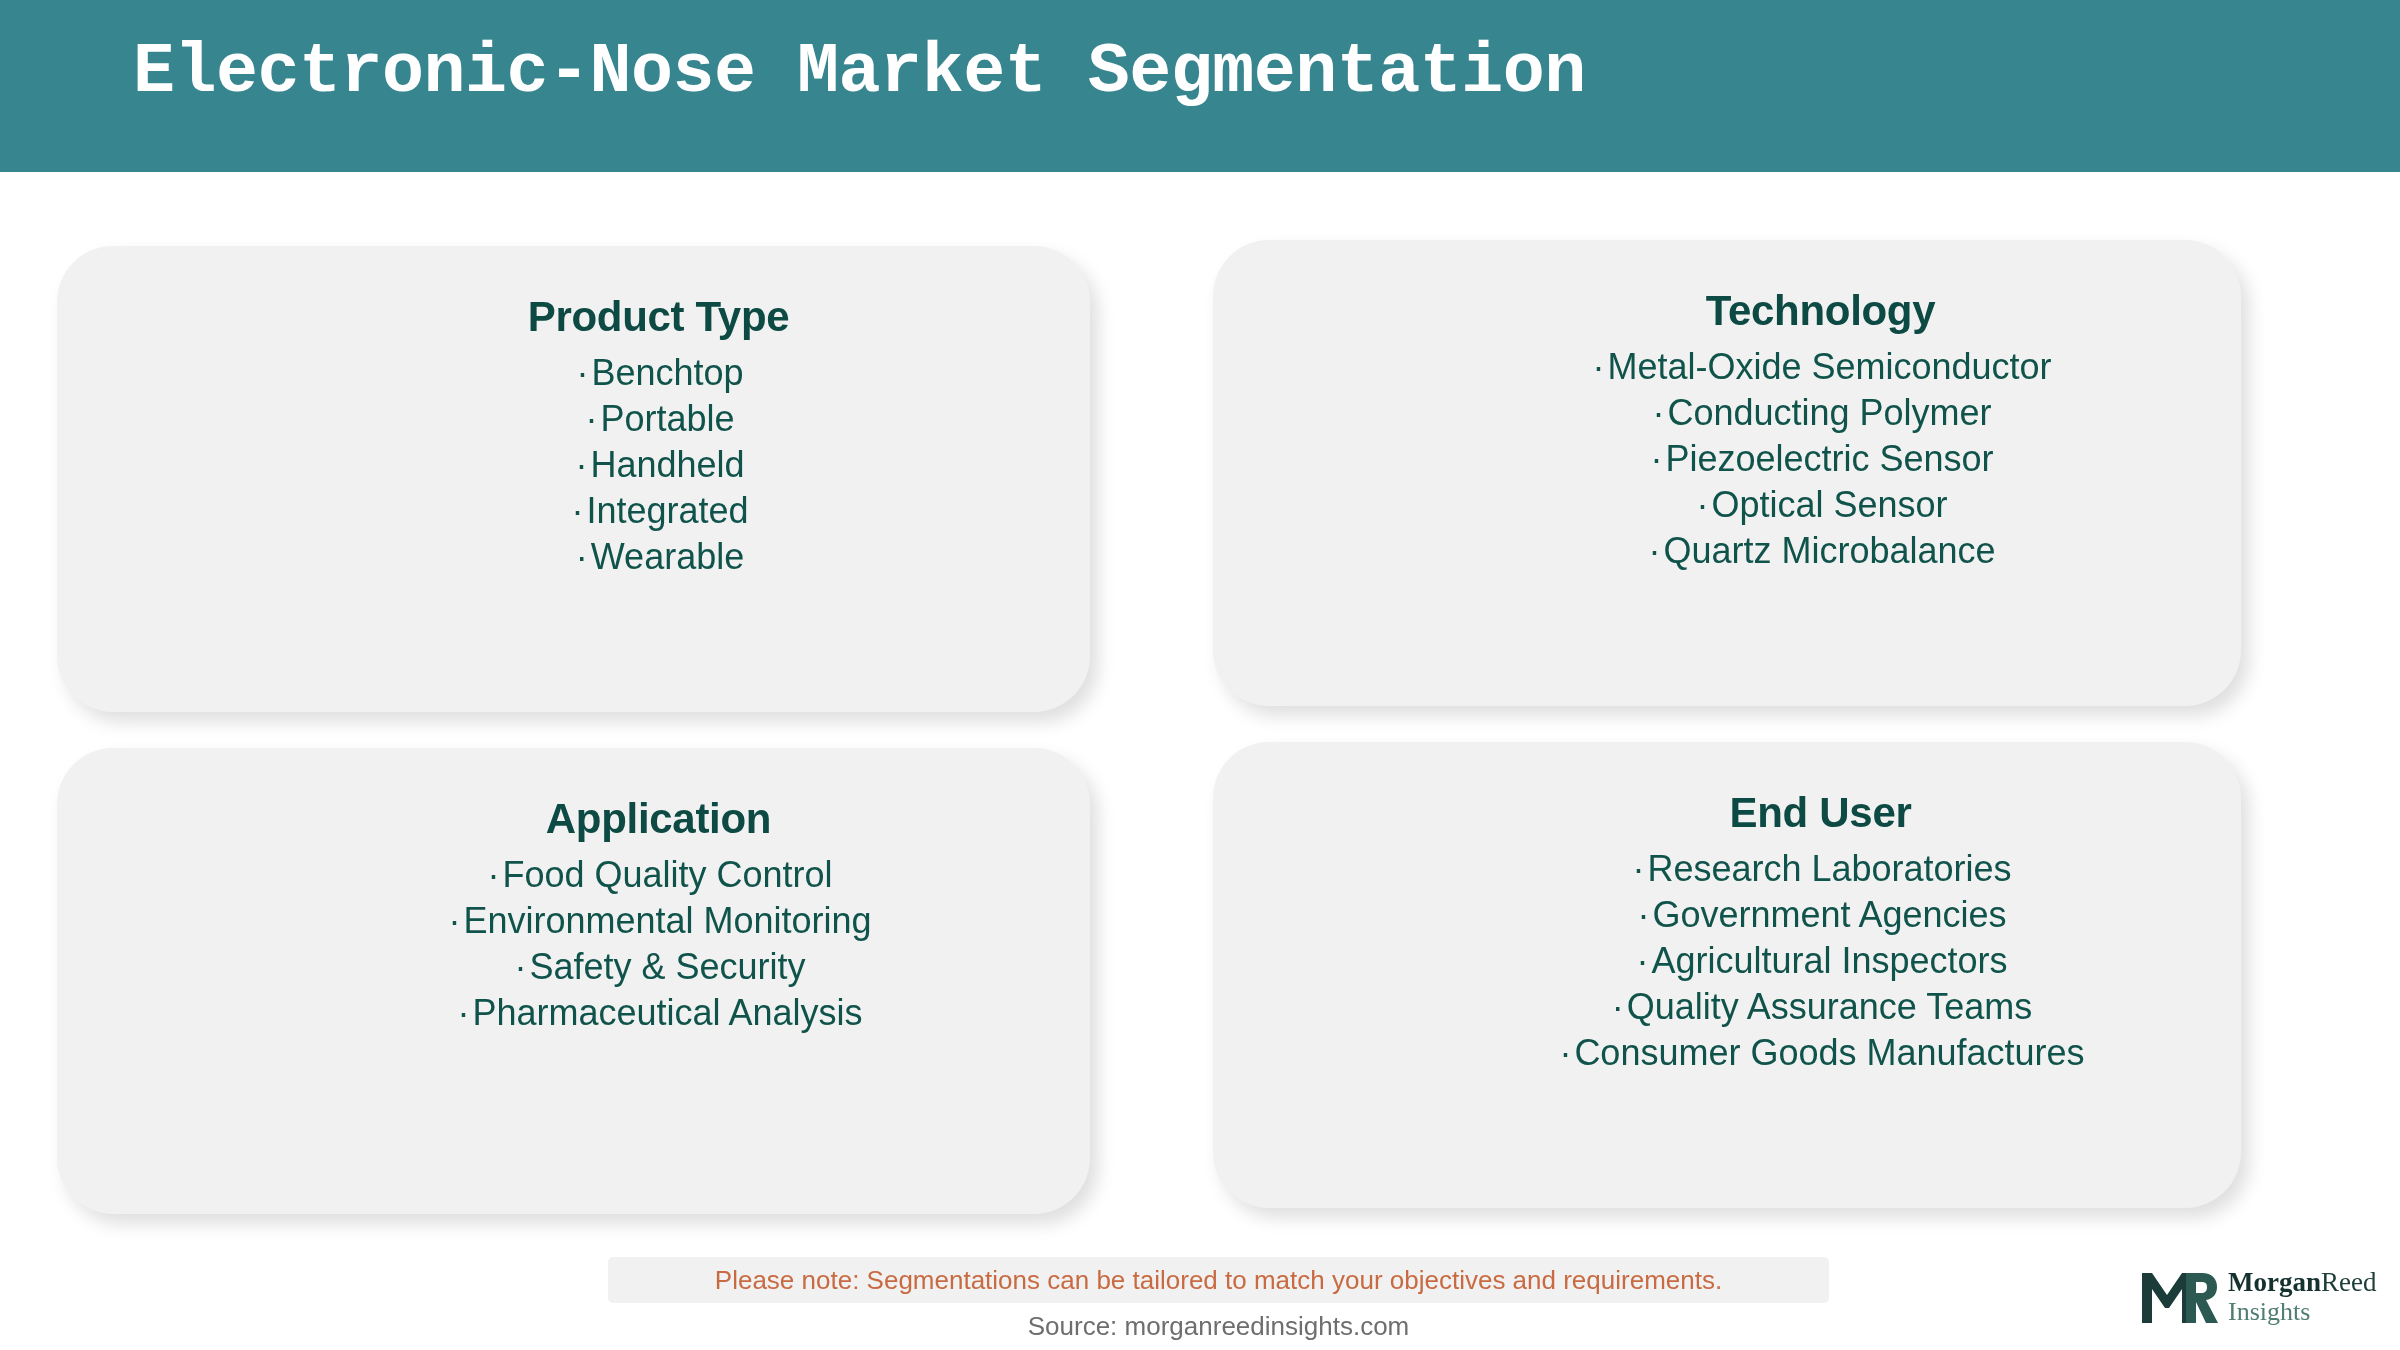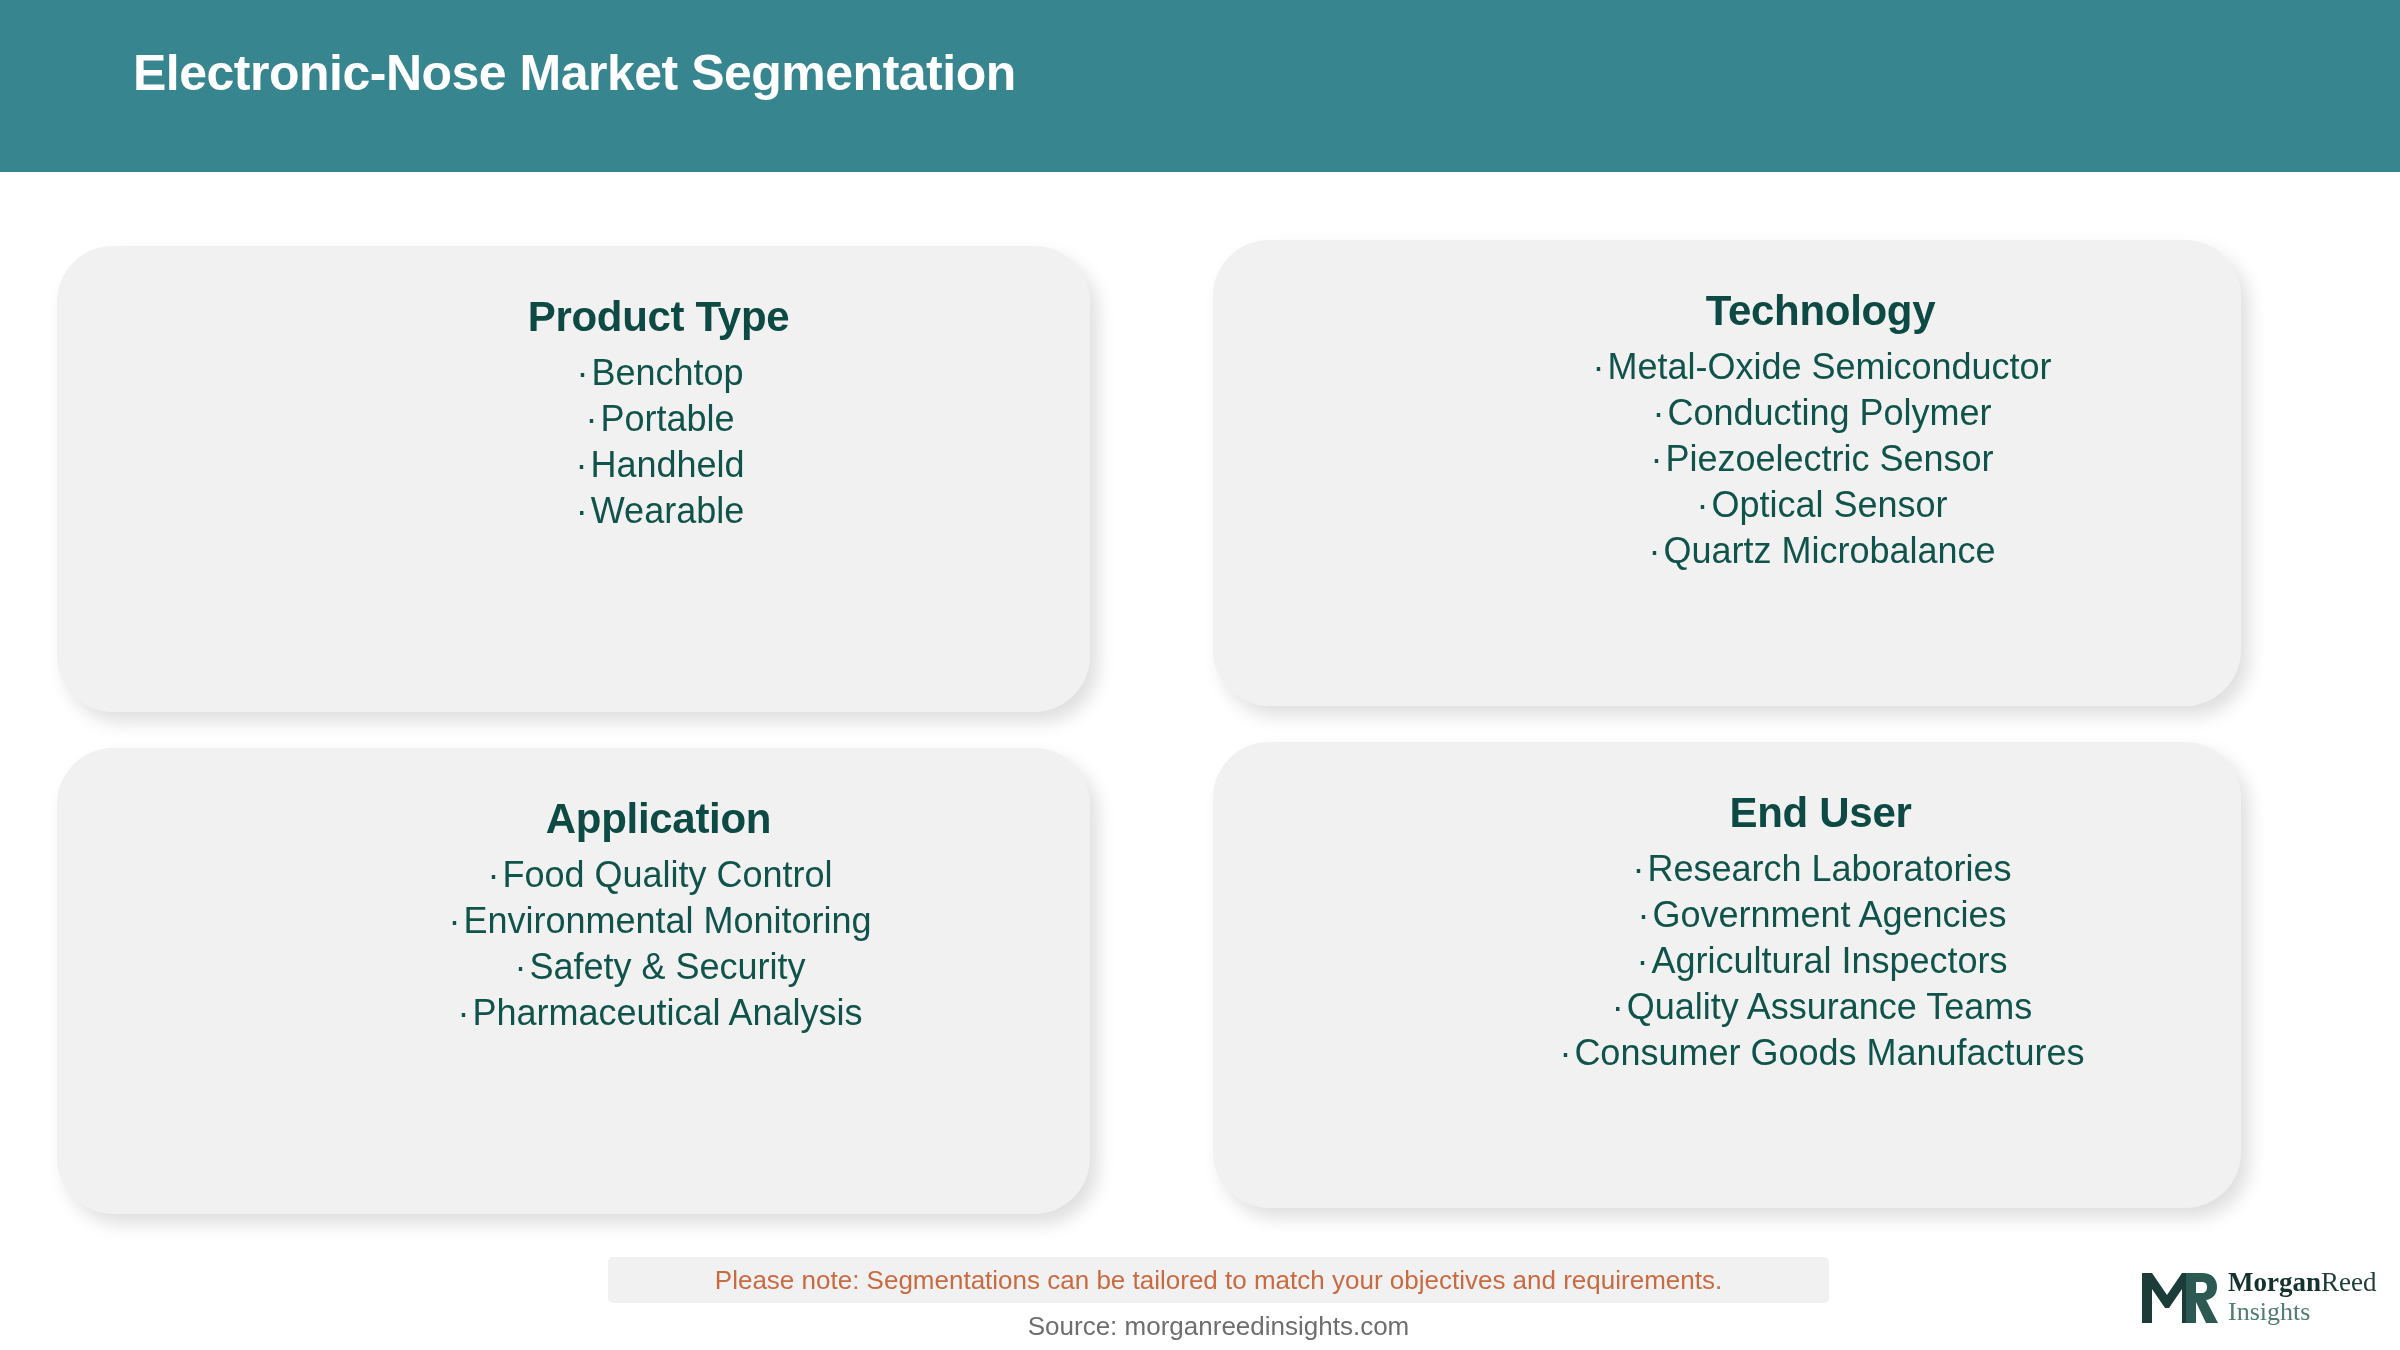--- a/index.html
+++ b/index.html
@@ -22,26 +22,27 @@
     top: 0;
     width: 2400px;
     height: 172px;
     background: #37858f;
     box-sizing: border-box;
   }
   #header-title {
     position: absolute;
     left: 133px;
     top: 38px;
-    font-size: 50px;
+    font-size: 70px;
     font-weight: bold;
     color: #ffffff;
     letter-spacing: -0.5px;
     white-space: nowrap;
     line-height: 70px;
+    font-family: Liberation Mono, monospace;
   }
 
   
   #card-grid {
     position: absolute;
     left: 0;
     top: 172px;
     width: 2400px;
     height: 1060px;
   }
@@ -182,20 +183,21 @@
 
 <div id="card-grid">
 
   <div class="seg-card" id="card-product-type">
     <div class="card-body">
       <div class="card-title">Product Type</div>
       <ul class="bullet-list">
         <li><span class="bullet-dot">·</span><span>Benchtop</span></li>
         <li><span class="bullet-dot">·</span><span>Portable</span></li>
         <li><span class="bullet-dot">·</span><span>Handheld</span></li>
+        <li><span class="bullet-dot">·</span><span>Integrated</span></li>
         <li><span class="bullet-dot">·</span><span>Wearable</span></li>
       </ul>
     </div>
   </div>
 
   <div class="seg-card" id="card-technology">
     <div class="card-body">
       <div class="card-title">Technology</div>
       <ul class="bullet-list">
         <li><span class="bullet-dot">·</span><span>Metal-Oxide Semiconductor</span></li>

